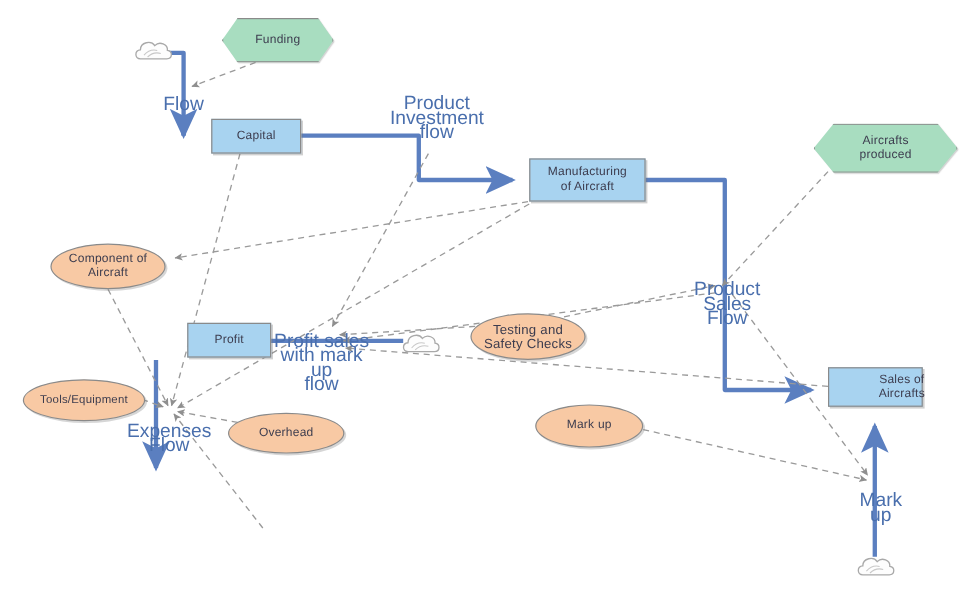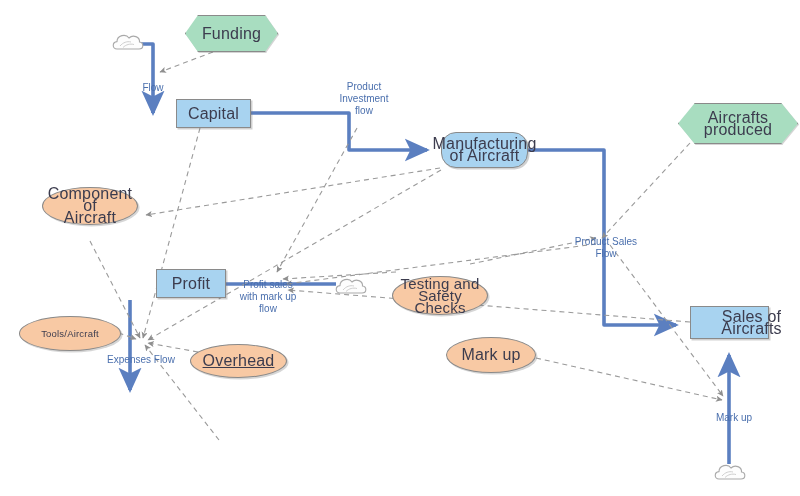--- a/index.html
+++ b/index.html
@@ -25,21 +25,21 @@
     pointer-events: none;
   }
   .node {
     position: absolute;
     box-sizing: border-box;
     display: flex;
     align-items: center;
     justify-content: center;
     text-align: center;
     color: #3c3c4e;
-    font-size: 16px;
+    font-size: 10px;
     line-height: 12px;
     letter-spacing: 0.2px;
   }
   .rect-node {
     background: #a8d3f0;
     border: 1.4px solid #8a8a8a;
     box-shadow: 1.5px 1.5px 0 rgba(120,120,120,0.35);
   }
   .ellipse-node {
     background: #f8c9a4;
@@ -53,21 +53,21 @@
     clip-path: polygon(14% 0%, 86% 0%, 100% 50%, 86% 100%, 14% 100%, 0% 50%);
   }
   .hex-wrap {
     position: absolute;
     filter: drop-shadow(1.5px 1.5px 0 rgba(120,120,120,0.32));
   }
   .hex-node { position: relative; width: 100%; height: 100%; }
   .flow-label {
     position: absolute;
     color: #4a6fad;
-    font-size: 10px;
+    font-size: 16px;
     line-height: 12px;
     text-align: center;
     white-space: pre-line;
   }
 </style>
 </head>
 <body>
 
 <div id="canvas">
 
@@ -141,46 +141,46 @@
   <div class="hex-wrap" style="left:678px; top:103px; width:120px; height:41px;">
     <div class="hex-node node">
       <span>Aircrafts<br>produced</span>
     </div>
   </div>
 
   <div class="node rect-node" style="left:176px; top:99px; width:75px; height:29px;">
     <span>Capital</span>
   </div>
 
-  <div class="node rect-node" style="left:441px; top:132px; width:87px; height:36px;border-radius:15px;">
+  <div class="node rect-node" style="left:441px; top:132px; width:97px; height:36px;">
     <span>Manufacturing<br>of Aircraft</span>
   </div>
 
   <div class="node rect-node" style="left:132px; top:269px; width:70px; height:29px;margin-left:24px;">
     <span>Profit</span>
   </div>
 
 
   <div class="node rect-node" style="left:690px; top:306px; width:79px; height:33px;padding-left:44px;">
     <span>Sales of<br>Aircrafts</span>
   </div>
 
-  <div class="node ellipse-node" style="left:42px; top:187px; width:96px; height:38px;">
+  <div class="node ellipse-node" style="left:42px; top:203px; width:96px; height:38px;">
     <span>Component of<br>Aircraft</span>
   </div>
 
   <div class="node ellipse-node" style="left:19px; top:316px; width:102px; height:35px; font-size:9.5px;">
-    <span>Tools/Aircraft</span>
-  </div>
-
-  <div class="node ellipse-node" style="left:392px; top:276px; width:96px; height:39px; font-size:15px;">
+    <span>Tools/Equipment</span>
+  </div>
+
+  <div class="node ellipse-node" style="left:392px; top:261px; width:96px; height:39px; font-size:11px;">
     <span>Testing and<br>Safety Checks</span>
   </div>
 
-  <div class="node ellipse-node" style="left:190px; top:344px; width:97px; height:34px;text-decoration:underline;">
+  <div class="node ellipse-node" style="left:190px; top:344px; width:97px; height:34px;">
     <span>Overhead</span>
   </div>
 
   <div class="node ellipse-node" style="left:446px; top:337px; width:90px; height:36px;">
     <span>Mark up</span>
   </div>
 
 
   <div class="flow-label" style="left:133px; top:70px; width:40px;">
     <span>Flow</span>

